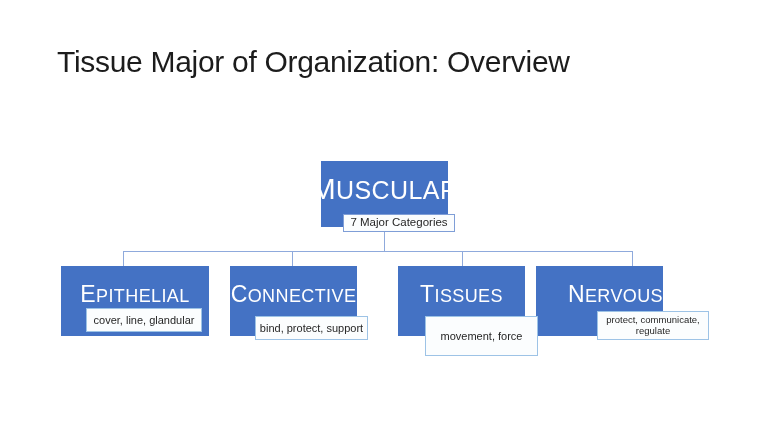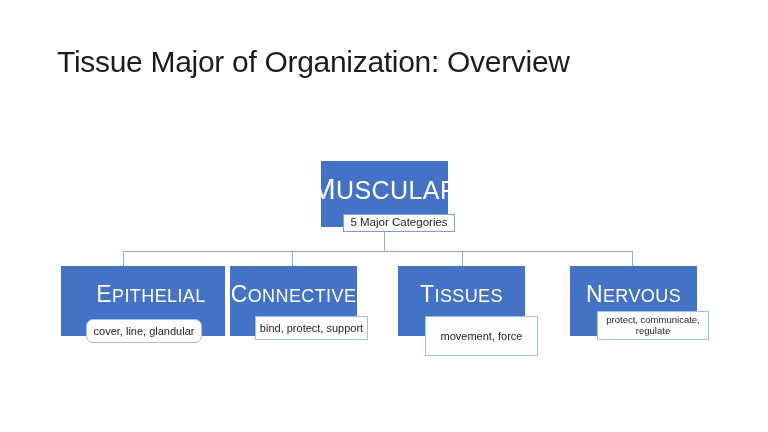--- a/index.html
+++ b/index.html
@@ -39,43 +39,43 @@
     text-align:center;
     letter-spacing:0.4px;
     line-height:1;
   }
   .root-node{left:321px;top:161px;width:127px;height:66px;}
   .root-node .node-label{font-size:25px;padding-bottom:10px;}
   .root-node .node-label::first-letter{font-size:30px;}
   .cat-node{top:266px;width:127px;height:70px;}
   .cat-node .node-label{font-size:18px;padding-bottom:13px;}
   .cat-node .node-label::first-letter{font-size:23px;}
-  .cat-node.n0{left:61px;width:148px;padding-left:16px;}
+  .cat-node.n0{left:61px;width:148px;}
   .cat-node.n1{left:230px;}
   .cat-node.n2{left:398px;}
-  .cat-node.n3{left:570px;}
+  .cat-node.n3{left:536px;justify-content:flex-end;}
   
   .tag{
     position:absolute;
     background:#FBFDFE;
     border:1px solid #9DC3E6;
     color:#262626;
     display:flex;align-items:center;justify-content:center;
     text-align:center;
     font-size:11px;
     line-height:1.15;
     box-sizing:border-box;
     z-index:2;
   }
   .root-tag{
     left:343px;top:214px;width:112px;height:18px;
     font-size:11.5px;
     border-color:#7F9ED7;
   }
-  .tag.t0{left:86px;top:319px;width:116px;height:24px;border-radius:7px;}
+  .tag.t0{left:86px;top:308px;width:116px;height:24px;}
   .tag.t1{left:255px;top:316px;width:113px;height:24px;text-align:right;}
   .tag.t2{left:425px;top:316px;width:113px;height:40px;}
   .tag.t3{left:597px;top:311px;width:112px;height:29px;font-size:9.5px;padding:0 4px;}
 </style>
 </head>
 <body>
 
 <div class="slide">
 
   <div class="slide-title">Tissue Major of Organization: Overview</div>
@@ -83,21 +83,21 @@
   <div class="line v stub-root"></div>
   <div class="line h rail"></div>
   <div class="line v drop d0"></div>
   <div class="line v drop d1"></div>
   <div class="line v drop d2"></div>
   <div class="line v drop d3"></div>
 
   <div class="node root-node">
     <span class="node-label">MUSCULAR</span>
   </div>
-  <div class="tag root-tag">5 Major Categories</div>
+  <div class="tag root-tag">7 Major Categories</div>
 
   <div class="node cat-node n0">
     <span class="node-label">EPITHELIAL</span>
   </div>
   <div class="node cat-node n1">
     <span class="node-label">CONNECTIVE</span>
   </div>
   <div class="node cat-node n2">
     <span class="node-label">TISSUES</span>
   </div>

